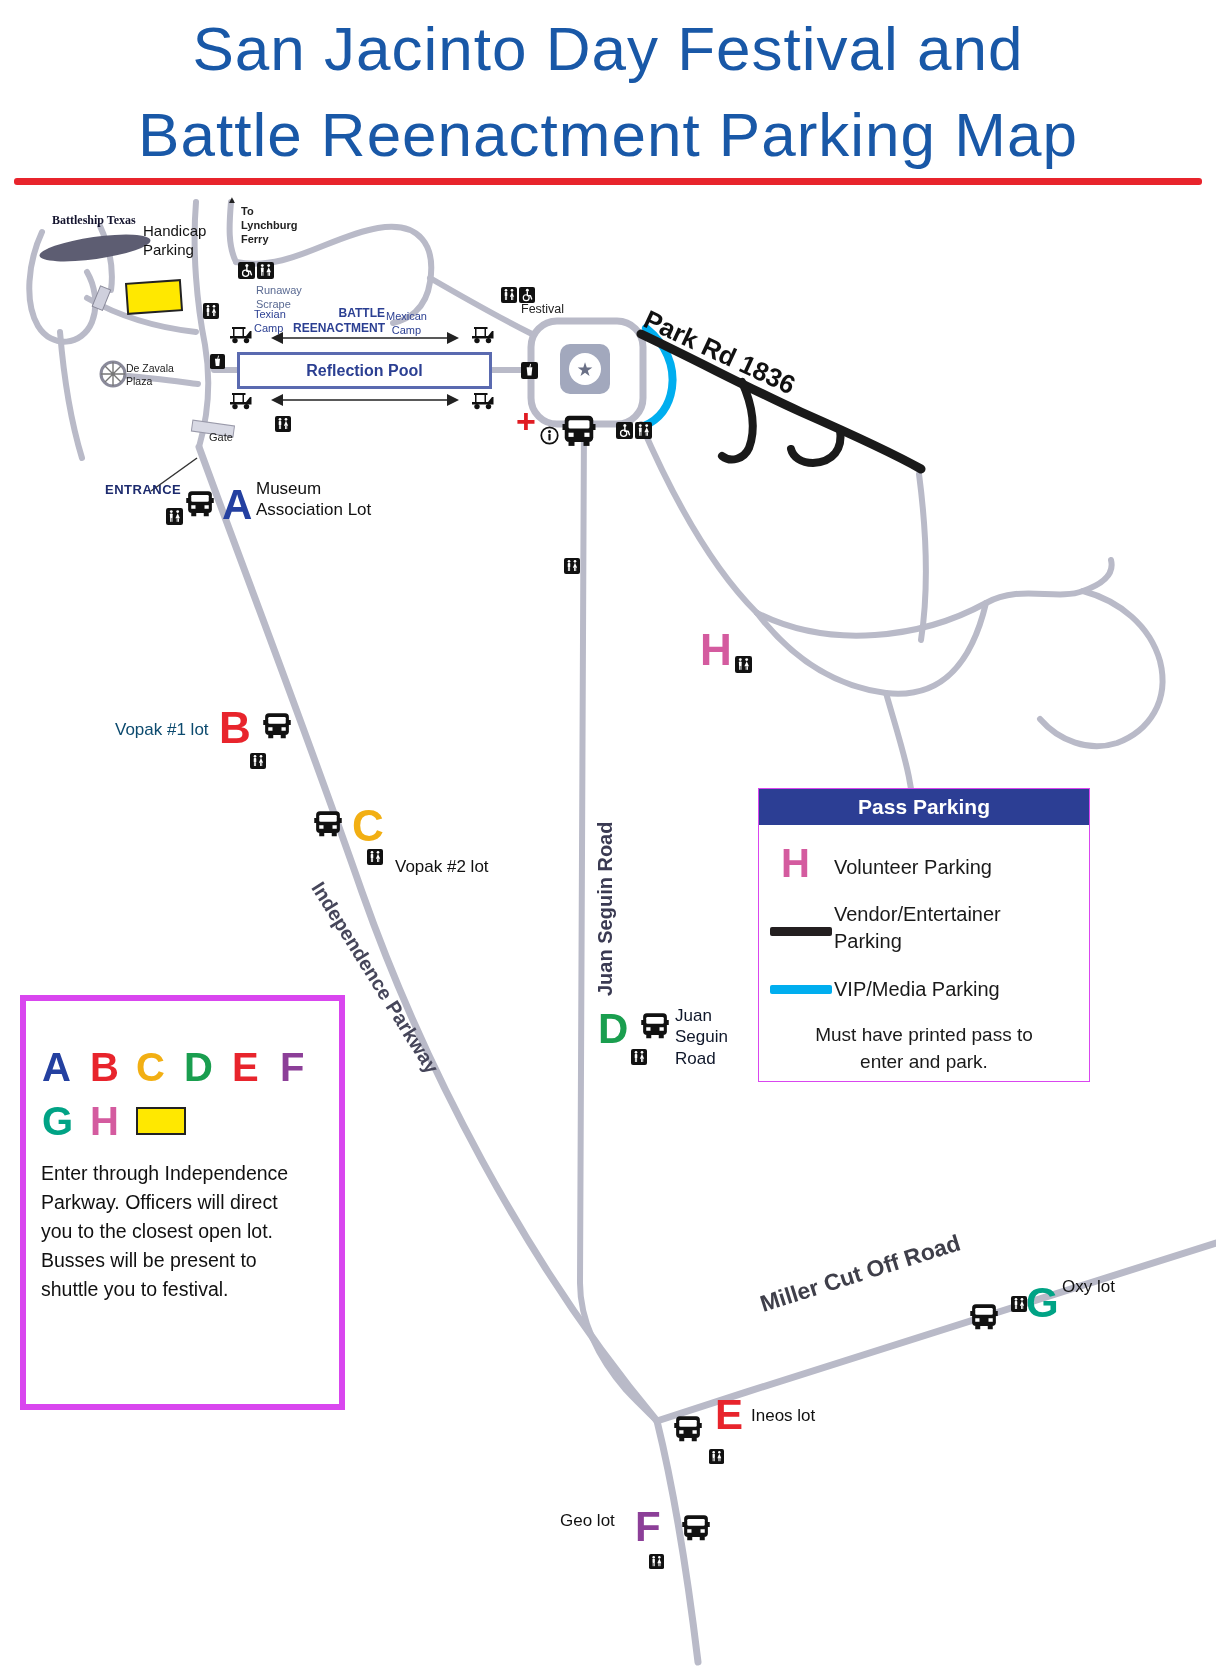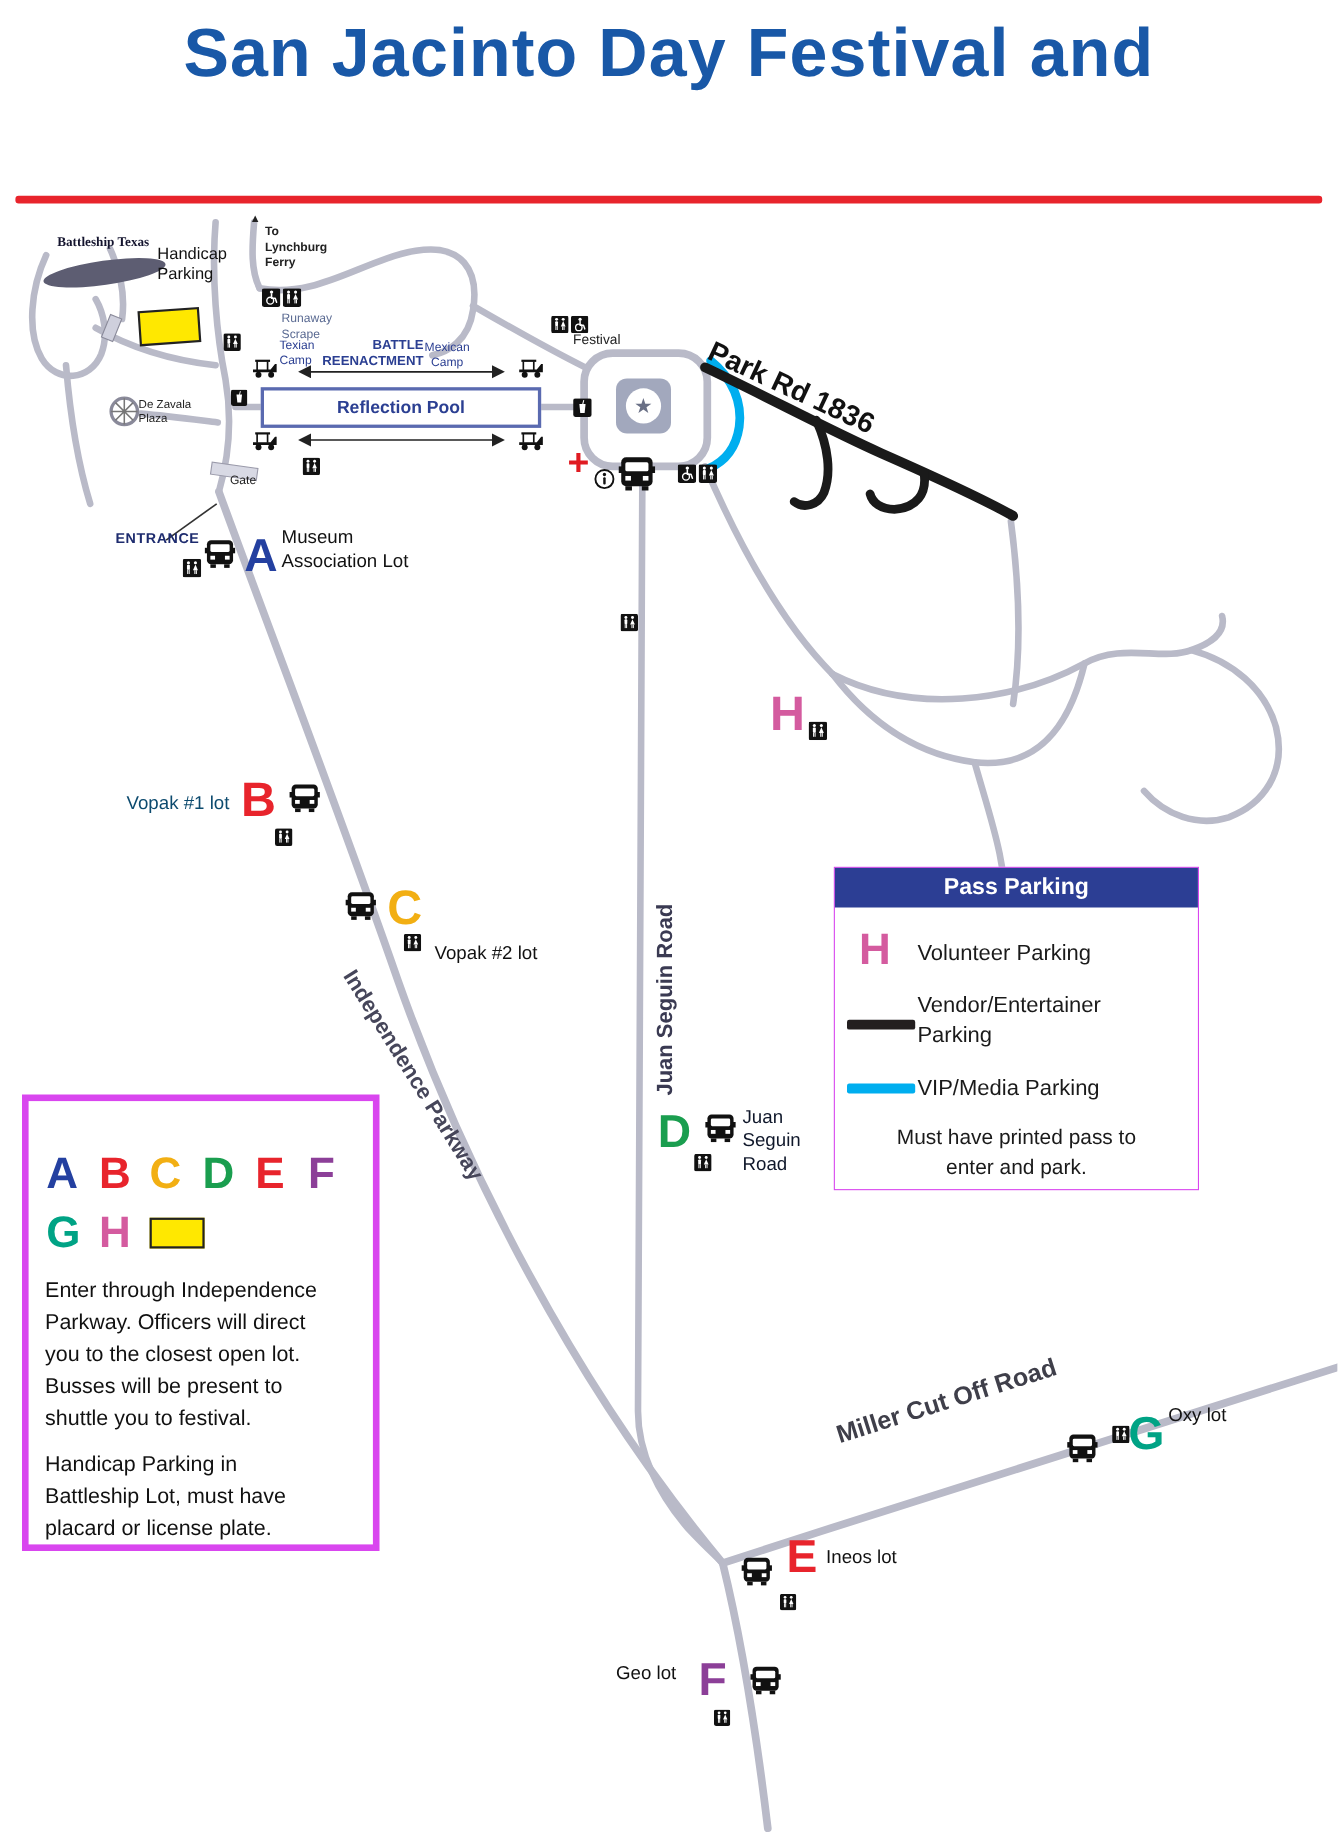--- a/index.html
+++ b/index.html
@@ -1,21 +1,21 @@
 <!DOCTYPE html>
 <html><head>
 <meta charset="utf-8">
 <style>
   * { margin:0; padding:0; box-sizing:border-box; }
   html,body { width:1216px; height:1672px; }
   body { position:relative; background:#fff; font-family:"Liberation Sans",sans-serif; overflow:hidden; color:#1a1a1a; }
   .pre { white-space:pre-line; }
   .ctr { text-align:center; }
   h1#title { position:absolute; top:6px; left:0; width:100%; text-align:center;
-    color:#1958a7; font-size:62px; line-height:86px; font-weight:bold; letter-spacing:1px; }
+    color:#1958a7; font-size:62px; line-height:86px; font-weight:normal; letter-spacing:1px; }
   #rule { position:absolute; top:178px; left:14px; right:14px; height:7px; background:#e8242c; border-radius:3px; }
   svg.map-svg { position:absolute; left:0; top:0; }
   .icon { position:absolute; }
   .lbl { position:absolute; line-height:1.25; }
   .big-letter { position:absolute; font-weight:bold; font-size:44px; line-height:1; font-family:"Liberation Sans",sans-serif; }
   .cA{color:#2440a0} .cB{color:#e8242c} .cC{color:#f2af13} .cD{color:#1a9e4f}
   .cE{color:#e8242c} .cF{color:#8c3f98} .cG{color:#00a385} .cH{color:#d45b9f}
   .roadlbl { position:absolute; font-weight:bold; color:#46465a; white-space:nowrap; transform-origin:0 0; }
   .legend-box { position:absolute; background:#fff; border:6px solid #d946ef; }
   .legend-head { width:100%; background:#2c3e94; color:#fff; font-weight:bold; text-align:center; }
@@ -26,21 +26,21 @@
   .monument { position:absolute; left:560px; top:344px; width:50px; height:50px; background:#a2a8bd;
     border-radius:10px; display:flex; align-items:center; justify-content:center; }
   .monument .disc { width:32px; height:32px; border-radius:50%; background:#fff; display:flex;
     align-items:center; justify-content:center; color:#6a7086; font-size:19px; }
   .yellow-rect { background:#ffe800; border:2px solid #222; position:absolute; }
   .firstaid { position:absolute; color:#e01b22; font-weight:bold; font-size:34px; line-height:1; }
 </style>
 </head>
 <body>
 
-<h1 id="title"><span>San Jacinto Day Festival and</span><br></h1>
+<h1 id="title"><span>San Jacinto Day Festival and</span><br><span>Battle Reenactment Parking Map</span></h1>
 <div id="rule"></div>
 
 <svg class="map-svg" width="1216" height="1672" viewBox="0 0 1216 1672">
   <defs>
     <marker id="ah" markerWidth="9" markerHeight="9" refX="6" refY="4" orient="auto">
         <path d="M0,0 L8,4 L0,8 Z" fill="#222"></path>
       </marker>
     <marker id="ahr" markerWidth="9" markerHeight="9" refX="6" refY="4" orient="auto-start-reverse">
         <path d="M0,0 L8,4 L0,8 Z" fill="#222"></path>
       </marker>
@@ -311,16 +311,13 @@
   <div class="big-letter cE" style="left:206px;top:46px;font-size:40px;">E</div>
   <div class="big-letter cF" style="left:254px;top:46px;font-size:40px;">F</div>
   <div class="big-letter cG" style="left:16px;top:100px;font-size:40px;">G</div>
   <div class="big-letter cH" style="left:64px;top:100px;font-size:40px;">H</div>
   <div class="yellow-rect" style="left:110px;top:106px;width:50px;height:28px;"></div>
   <div class="lbl pre" style="left:15px;top:158px;font-size:19.5px;line-height:29px;color:#111;">Enter through Independence
 Parkway. Officers will direct
 you to the closest open lot.
 Busses will be present to
 shuttle you to festival.</div>
-  <div class="lbl pre" style="left:15px;top:316px;font-size:19.5px;line-height:29px;color:#111;">Handicap Parking in
-Battleship Lot, must have
-placard or license plate.</div>
 </div>
 
 </body></html>

